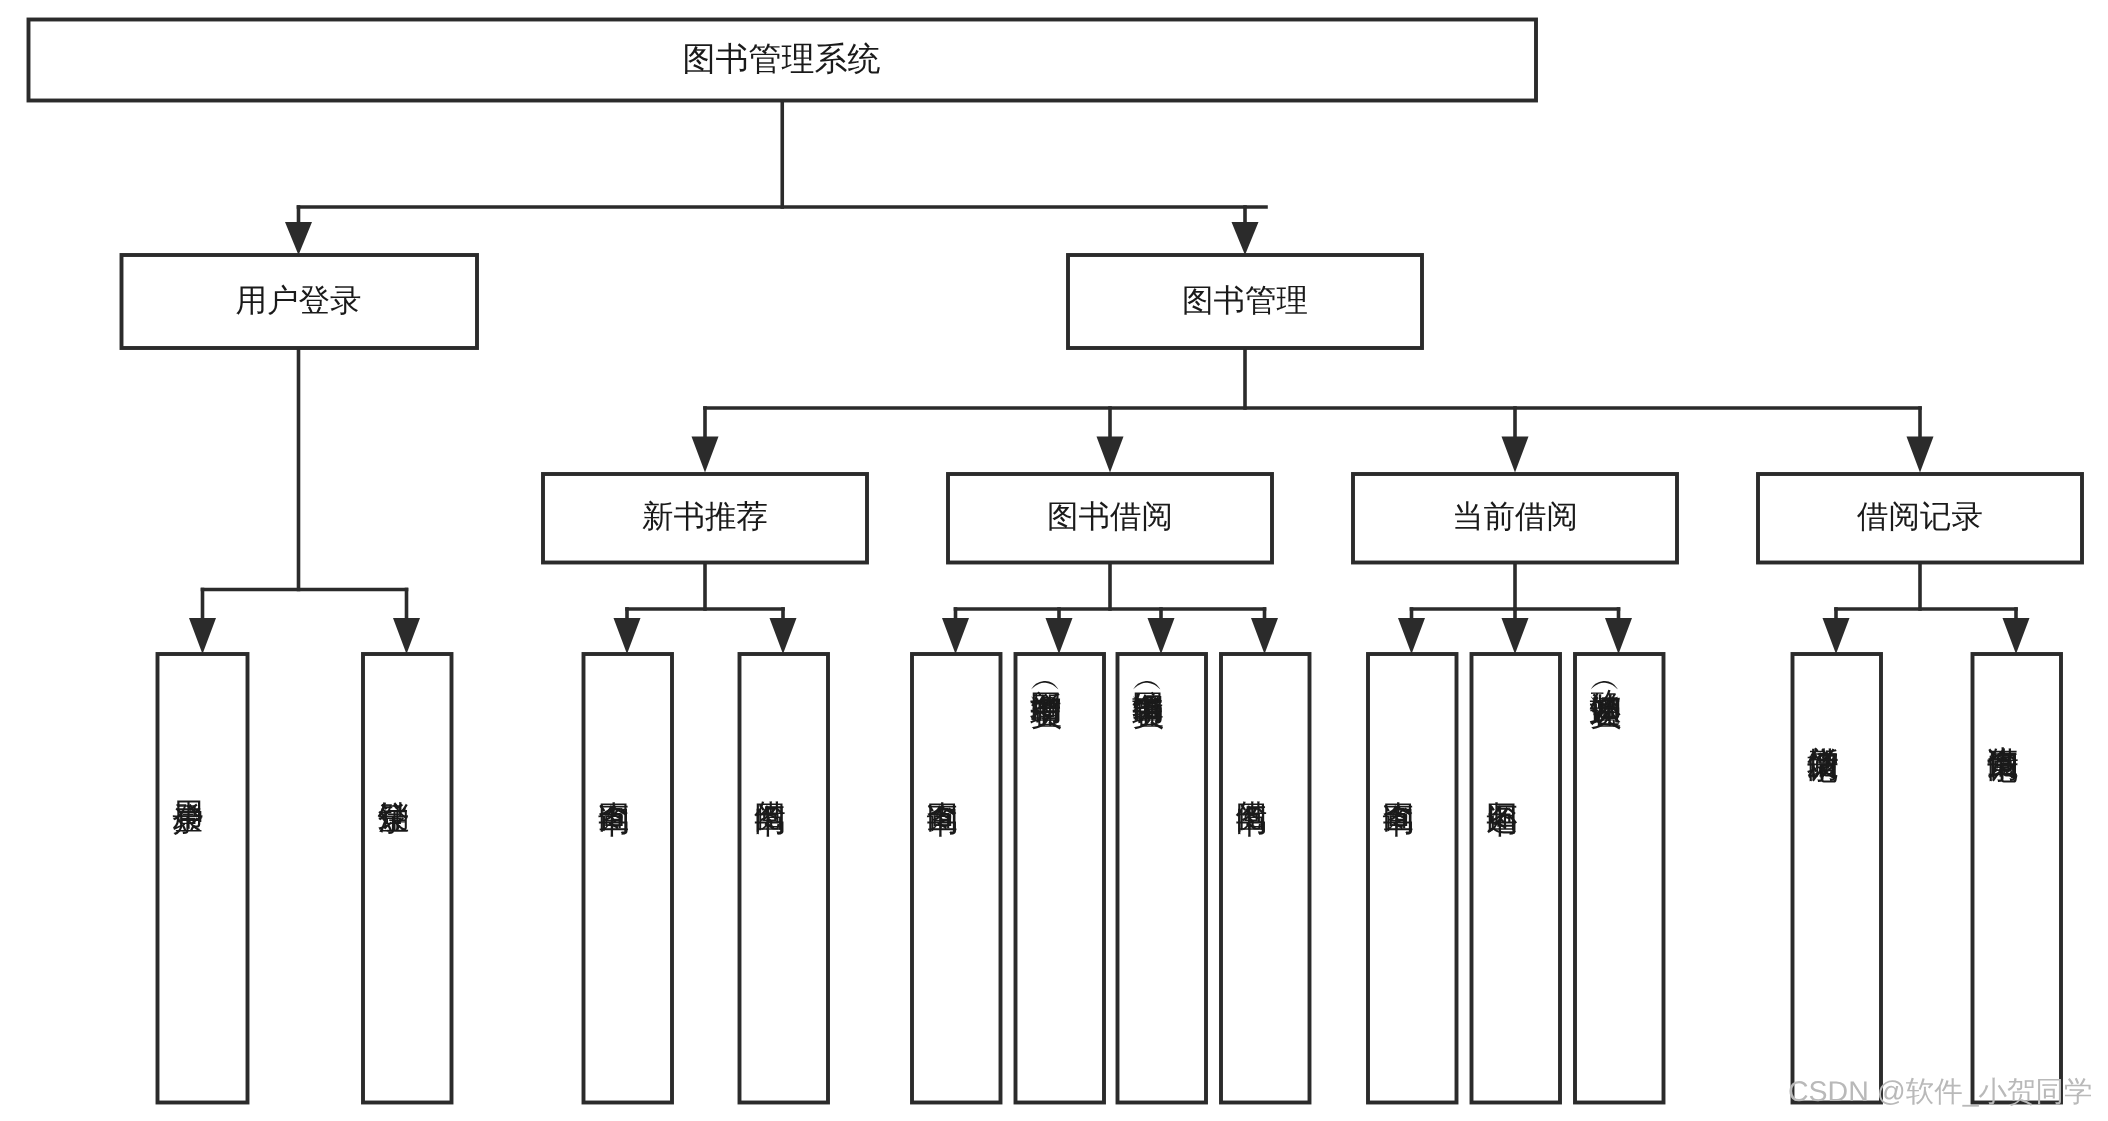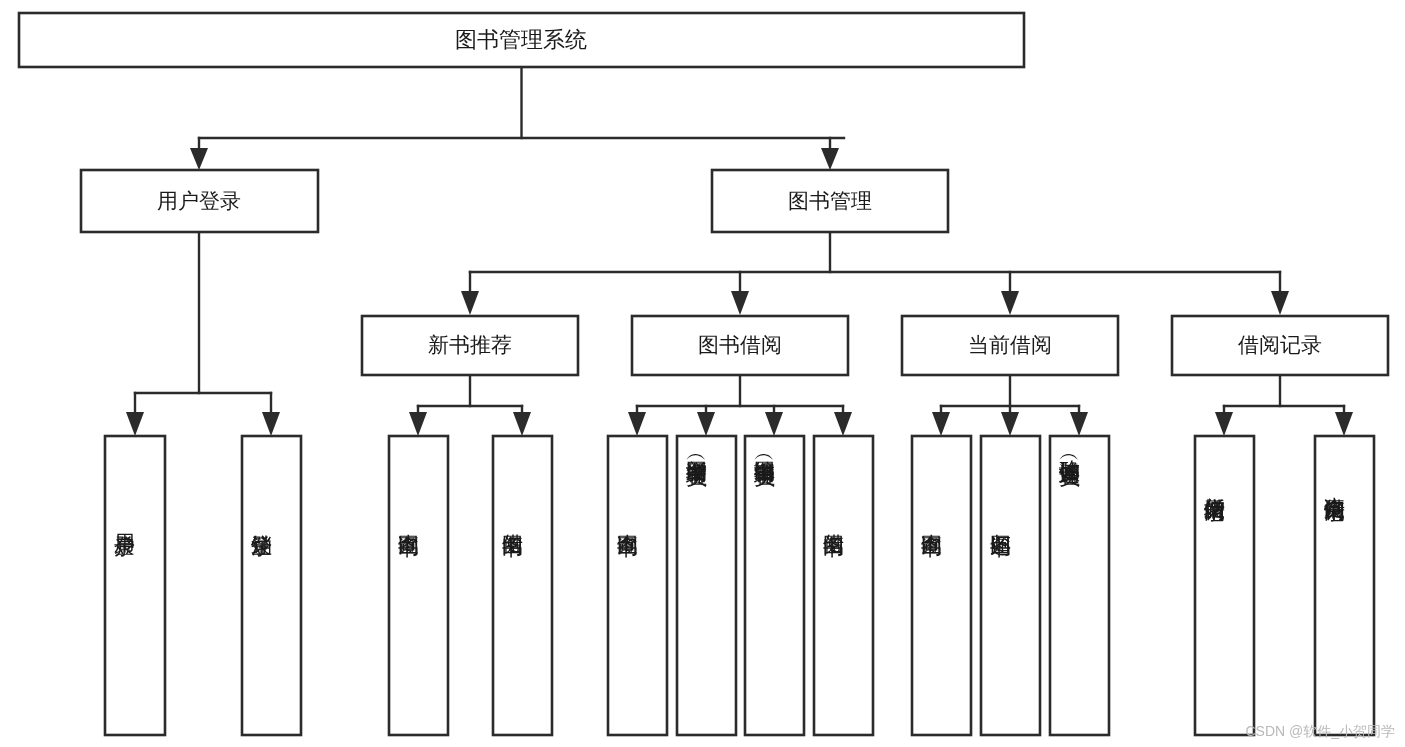--- a/index.html
+++ b/index.html
@@ -24,21 +24,21 @@
     position:absolute;
     font-family:"Liberation Sans","DejaVu Sans",sans-serif;
     font-size:21px;line-height:1.02;color:#1a1a1a;
     writing-mode:vertical-rl;text-orientation:upright;
     white-space:nowrap;letter-spacing:1px;
     pointer-events:none;
   }
   #watermark{
     position:absolute;right:10px;bottom:6px;
     font-family:"Liberation Sans","DejaVu Sans",sans-serif;
-    font-size:14px;color:#b9b9b9;white-space:nowrap;
+    font-size:19px;color:#b9b9b9;white-space:nowrap;
   }
 </style>
 </head>
 <body>
 
 <div id="diagram-root">
 
   <svg id="tree-svg" viewBox="0 0 1405 747">
 
     <g>

